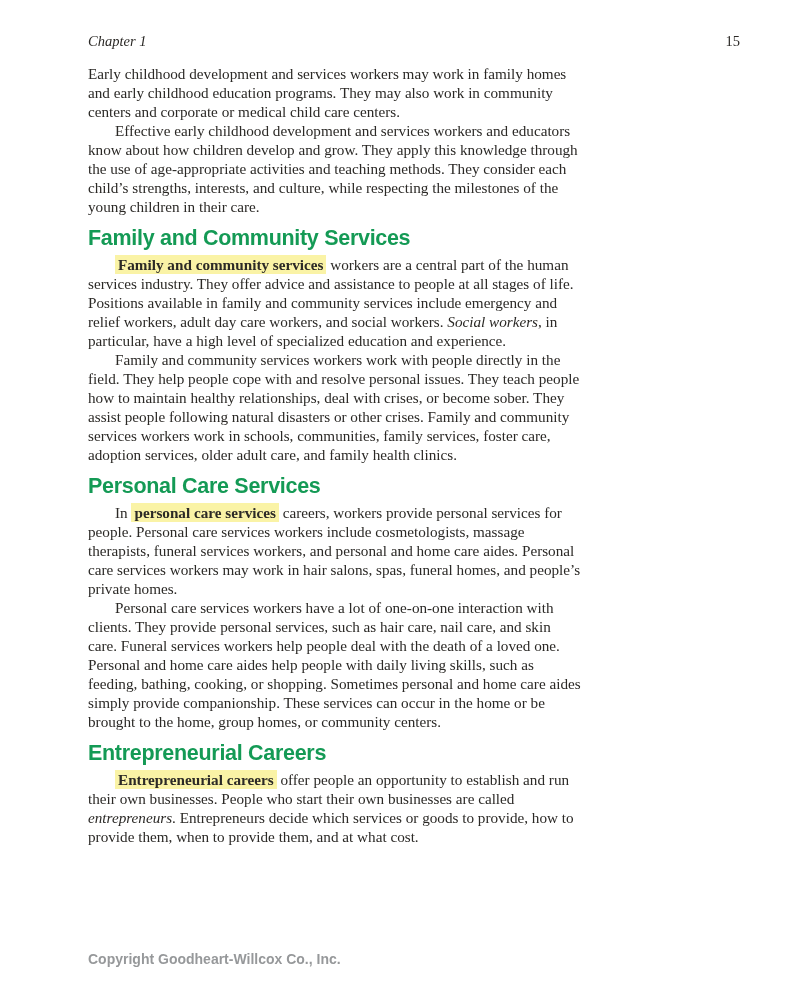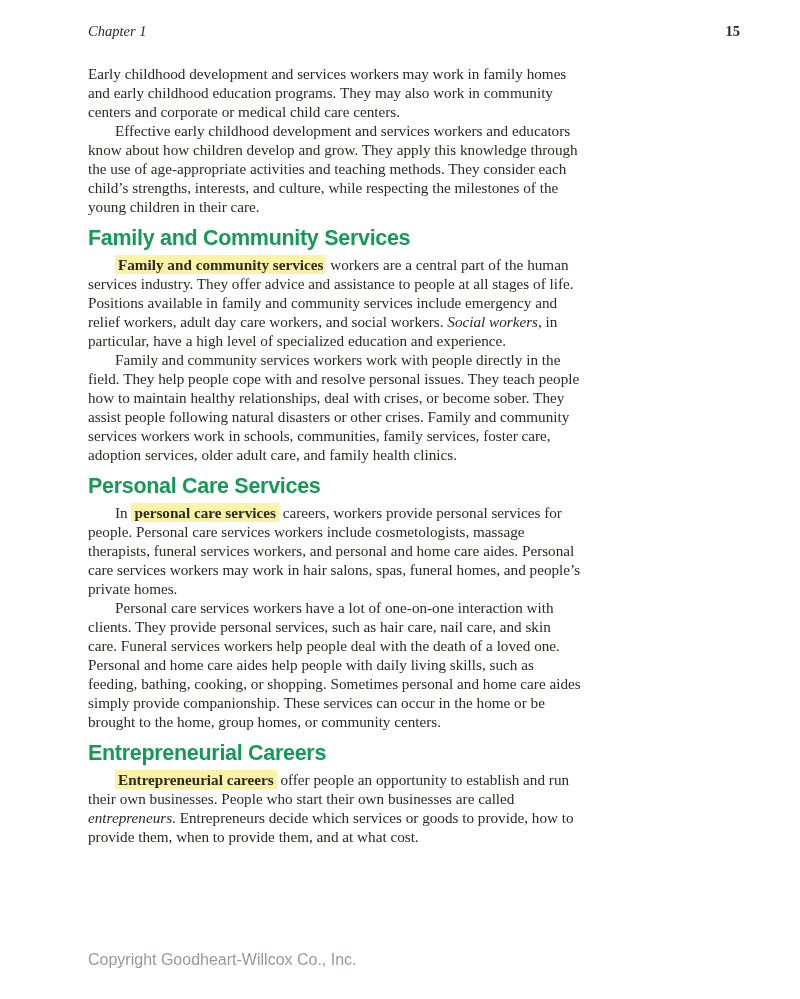--- a/index.html
+++ b/index.html
@@ -8,32 +8,32 @@
     width: 800px;
     height: 999px;
     background: #ffffff;
     overflow: hidden;
     font-family: "Liberation Serif", serif;
     color: #2b2926;
   }
   
   .running-head {
     position: absolute;
-    top: 23px;
+    top: 33px;
     left: 88px;
     right: 60px;
     display: flex;
     align-items: baseline;
     justify-content: space-between;
     font-size: 14.5px;
     line-height: 17px;
   }
   .head-left { display: flex; align-items: baseline; }
   .chapter-label { font-style: italic; margin-right: 15px; }
-  .page-number { font-weight: bold; }
+  .page-number { font-weight: normal; }
 
   
   .content {
     position: absolute;
     top: 64px;
     left: 88px;
     width: 494px;
     font-size: 15.2px;
     line-height: 19px;
     text-align: left;
@@ -56,22 +56,23 @@
     background: var(--highlight-yellow, #faf3a6);
     padding: 1px 3px;
   }
 
   
   .page-footer {
     position: absolute;
     left: 88px;
     top: 951px;
     font-family: "Liberation Sans", sans-serif;
-    font-size: 16px;
+    font-size: 14px;
     color: #96989a;
+    font-weight: bold;
   }
 </style>
 </head>
 <body>
 
 <div class="page">
 
   <div class="running-head">
     <div class="head-left">
       <span class="chapter-label">Chapter 1</span>

